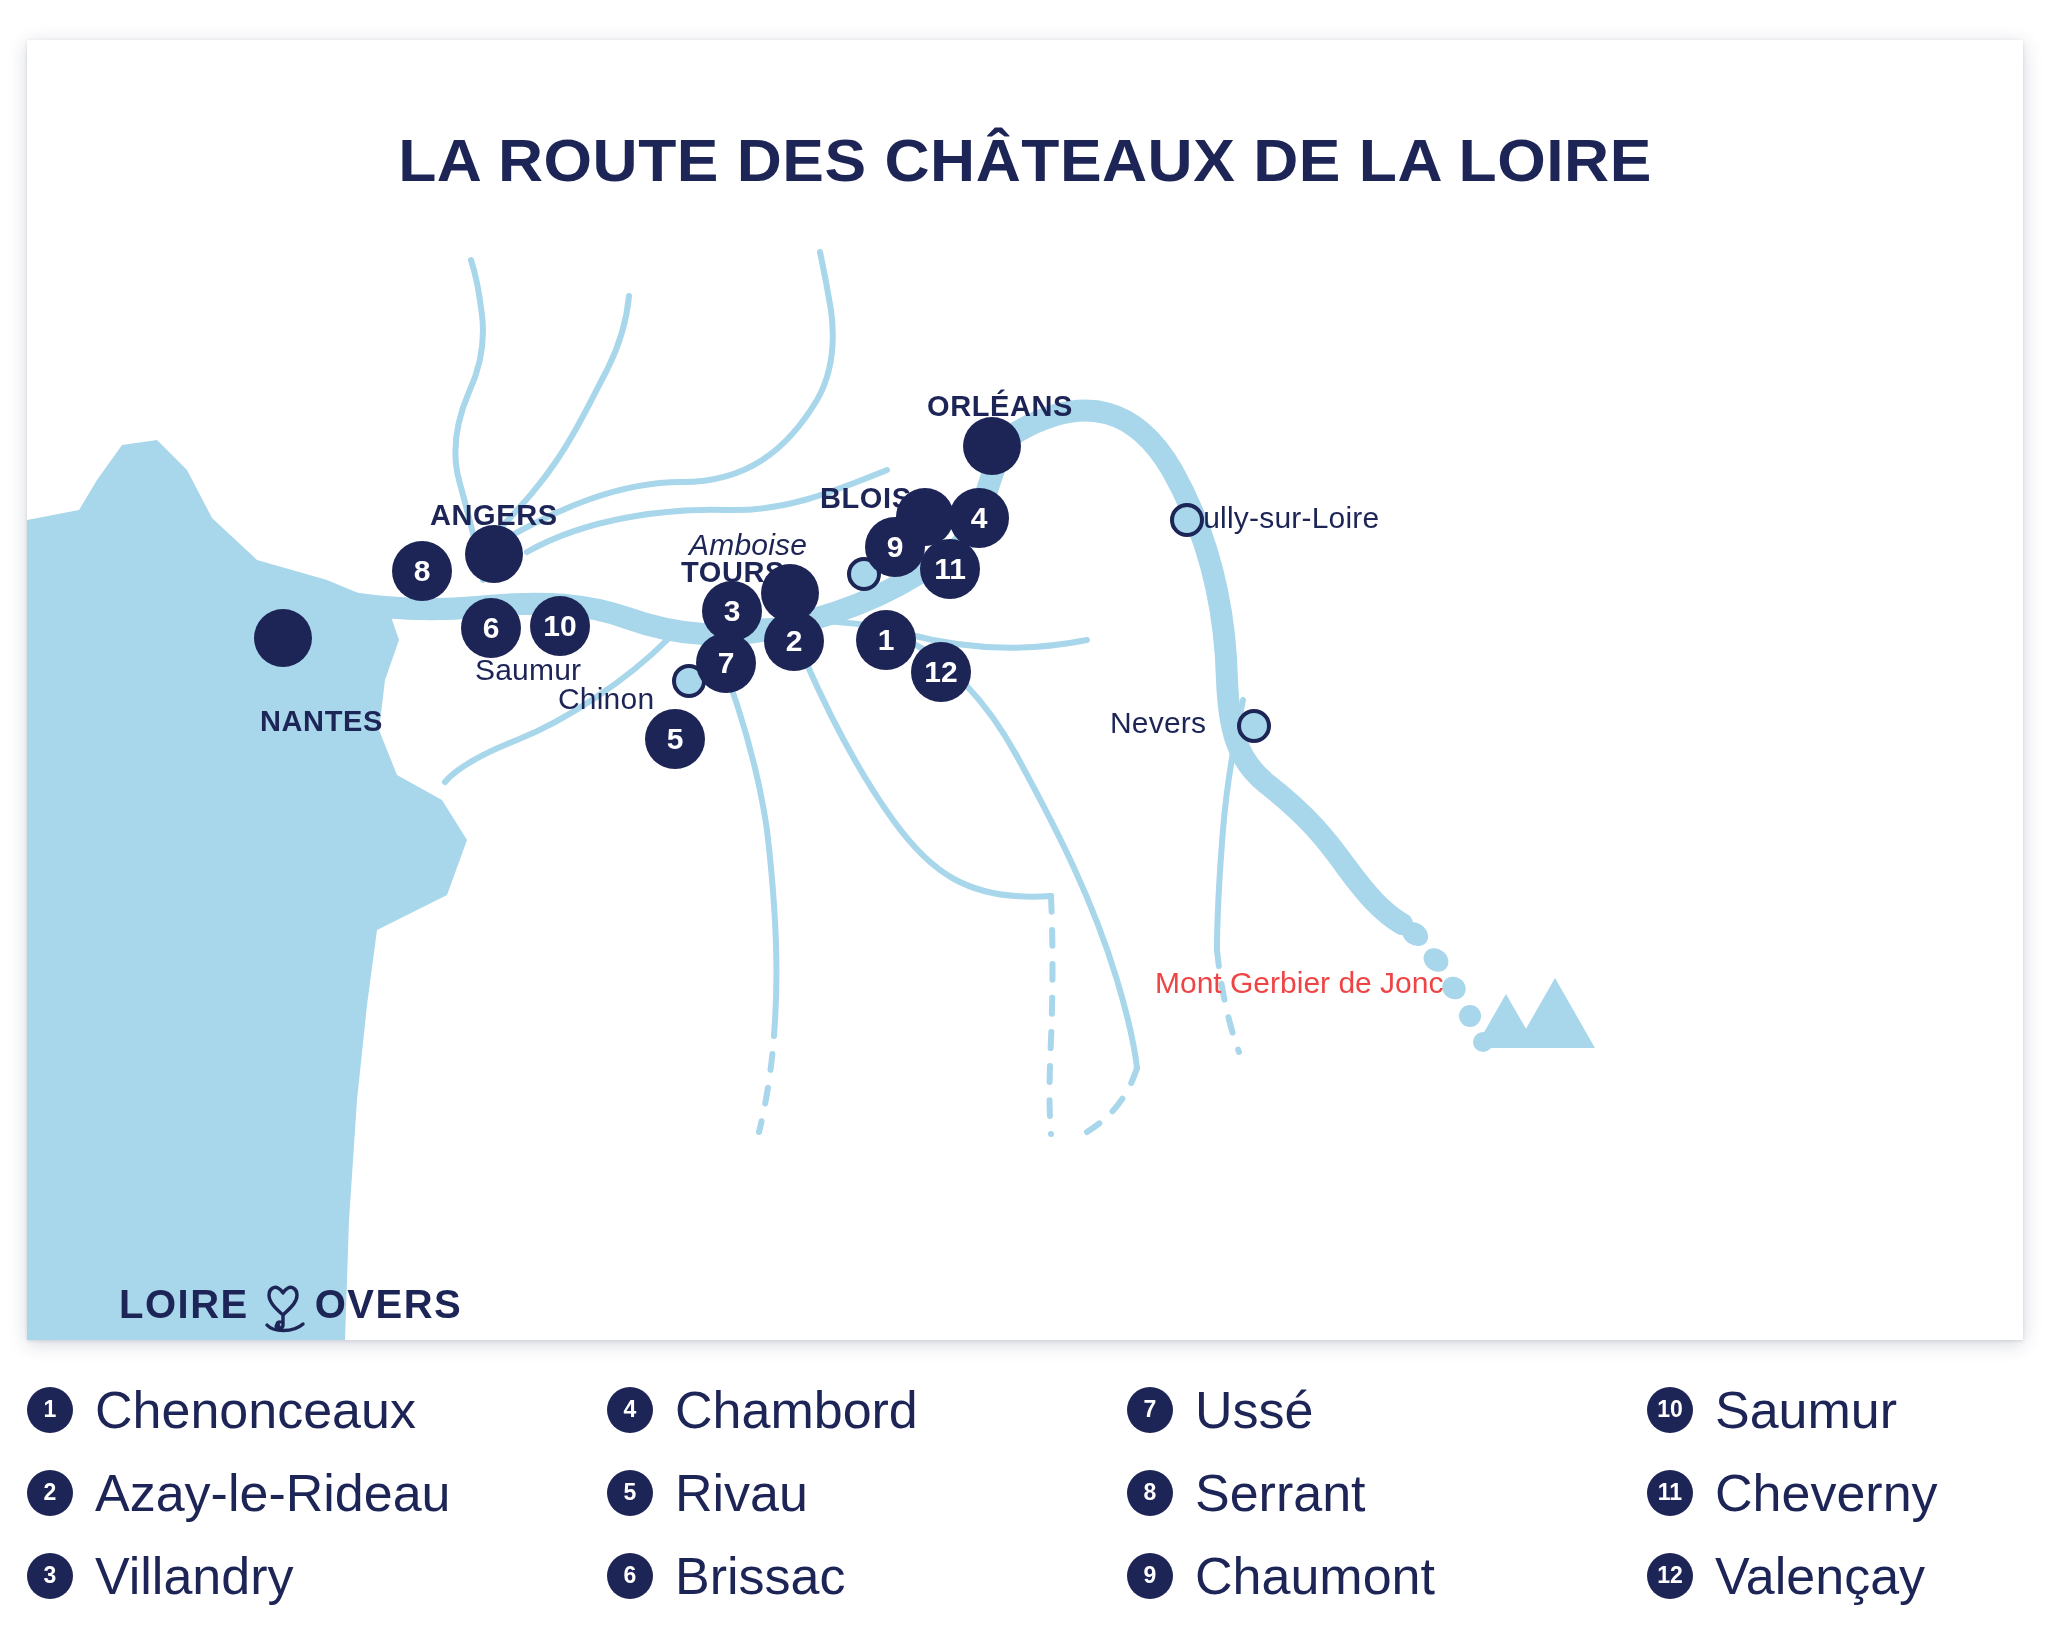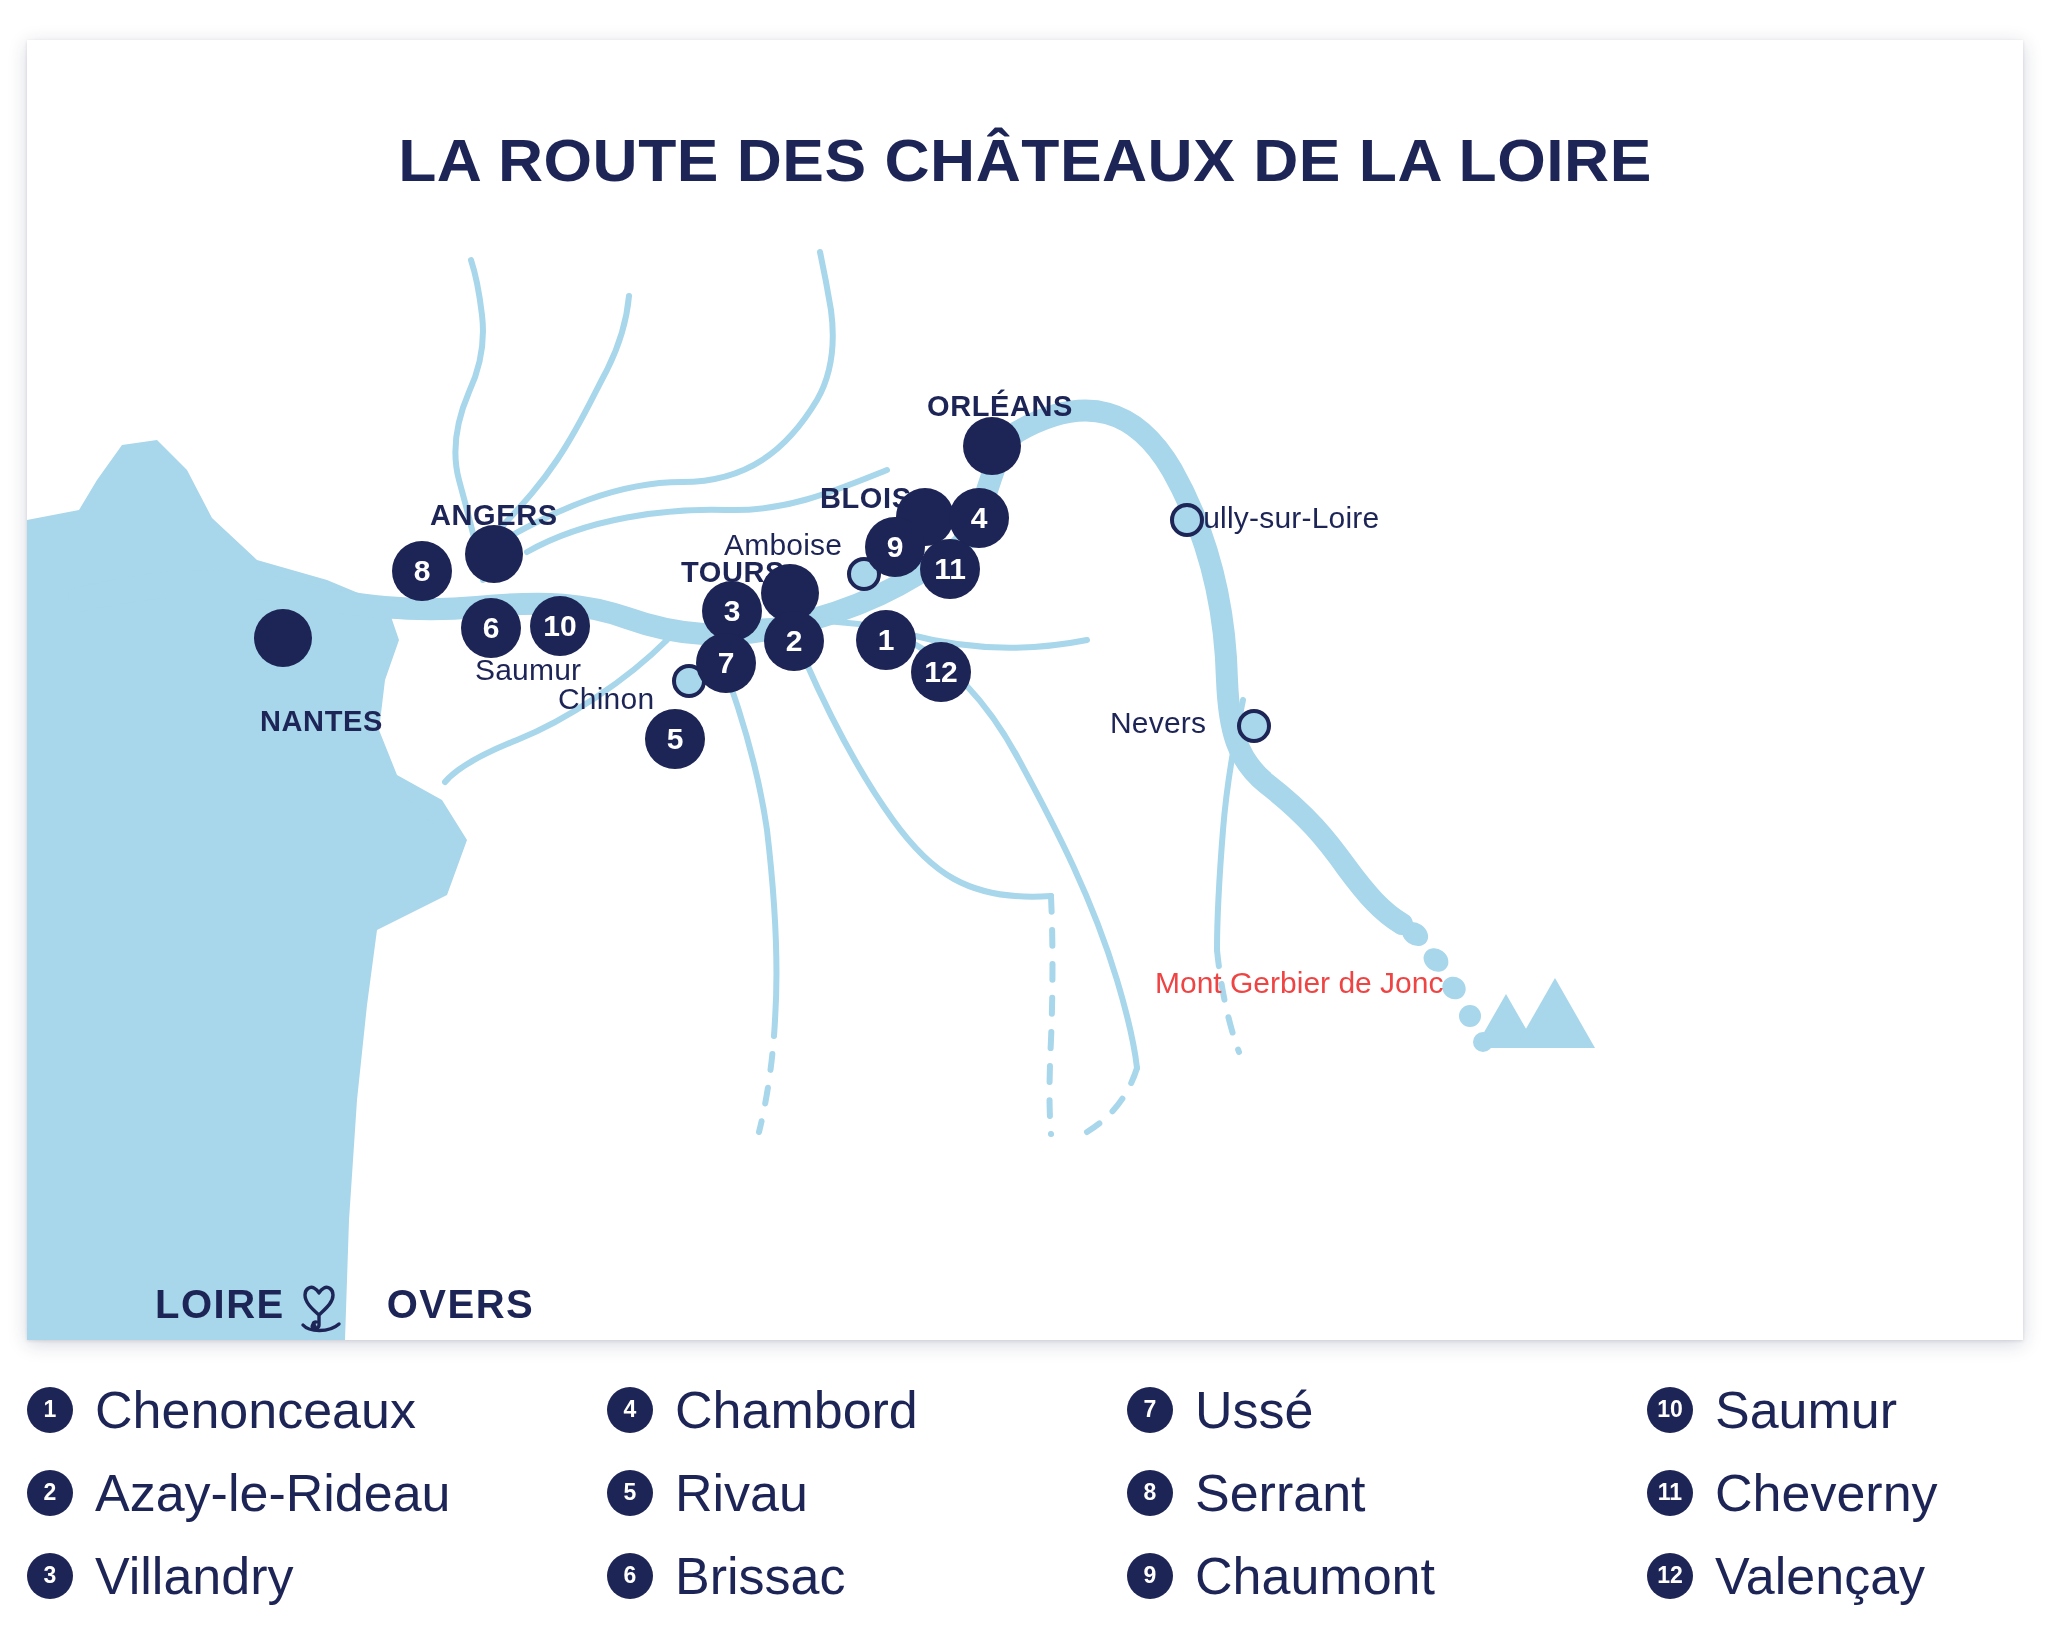--- a/index.html
+++ b/index.html
@@ -120,21 +120,20 @@
     display: flex;
     align-items: center;
     gap: 4px;
   }
   .logo-text {
     color: #1d2456;
     font-family: "Liberation Sans", sans-serif;
     font-weight: bold;
     font-size: 40px;
     letter-spacing: 1.5px;
-    margin-left: 36px;
   }
 
   
   .legend {
     position: absolute;
     left: 27px;
     top: 1368px;
     width: 2000px;
     height: 250px;
     display: grid;
@@ -248,21 +247,21 @@
     </svg>
 
     <div class="map-title">LA ROUTE DES CHÂTEAUX DE LA LOIRE</div>
 
     <div class="map-label major" style="left:233px; top:635px;margin-top:32px;">NANTES</div>
     <div class="map-label major" style="left:403px; top:461px;">ANGERS</div>
     <div class="map-label major" style="left:654px; top:518px;">TOURS</div>
     <div class="map-label major" style="left:793px; top:444px;">BLOIS</div>
     <div class="map-label major" style="left:900px; top:352px;">ORLÉANS</div>
 
-    <div class="map-label minor" style="left:697px;  top:490px;">Amboise</div>
+    <div class="map-label minor" style="left:662px;  top:490px;font-style:italic;">Amboise</div>
     <div class="map-label minor" style="left:448px;  top:615px;">Saumur</div>
     <div class="map-label minor" style="left:531px;  top:644px;">Chinon</div>
     <div class="map-label minor" style="left:1156px; top:463px;">Sully-sur-Loire</div>
     <div class="map-label minor" style="left:1083px; top:668px;">Nevers</div>
     <div class="map-label faded" style="left:1128px; top:928px;">Mont Gerbier de Jonc</div>
 
     <div class="marker city" style="left:227px; top:569px;"></div>
     <div class="marker city" style="left:438px; top:485px;"></div>
     <div class="marker city" style="left:734px; top:524px;"></div>
     <div class="marker city" style="left:869px; top:448px;"></div>

